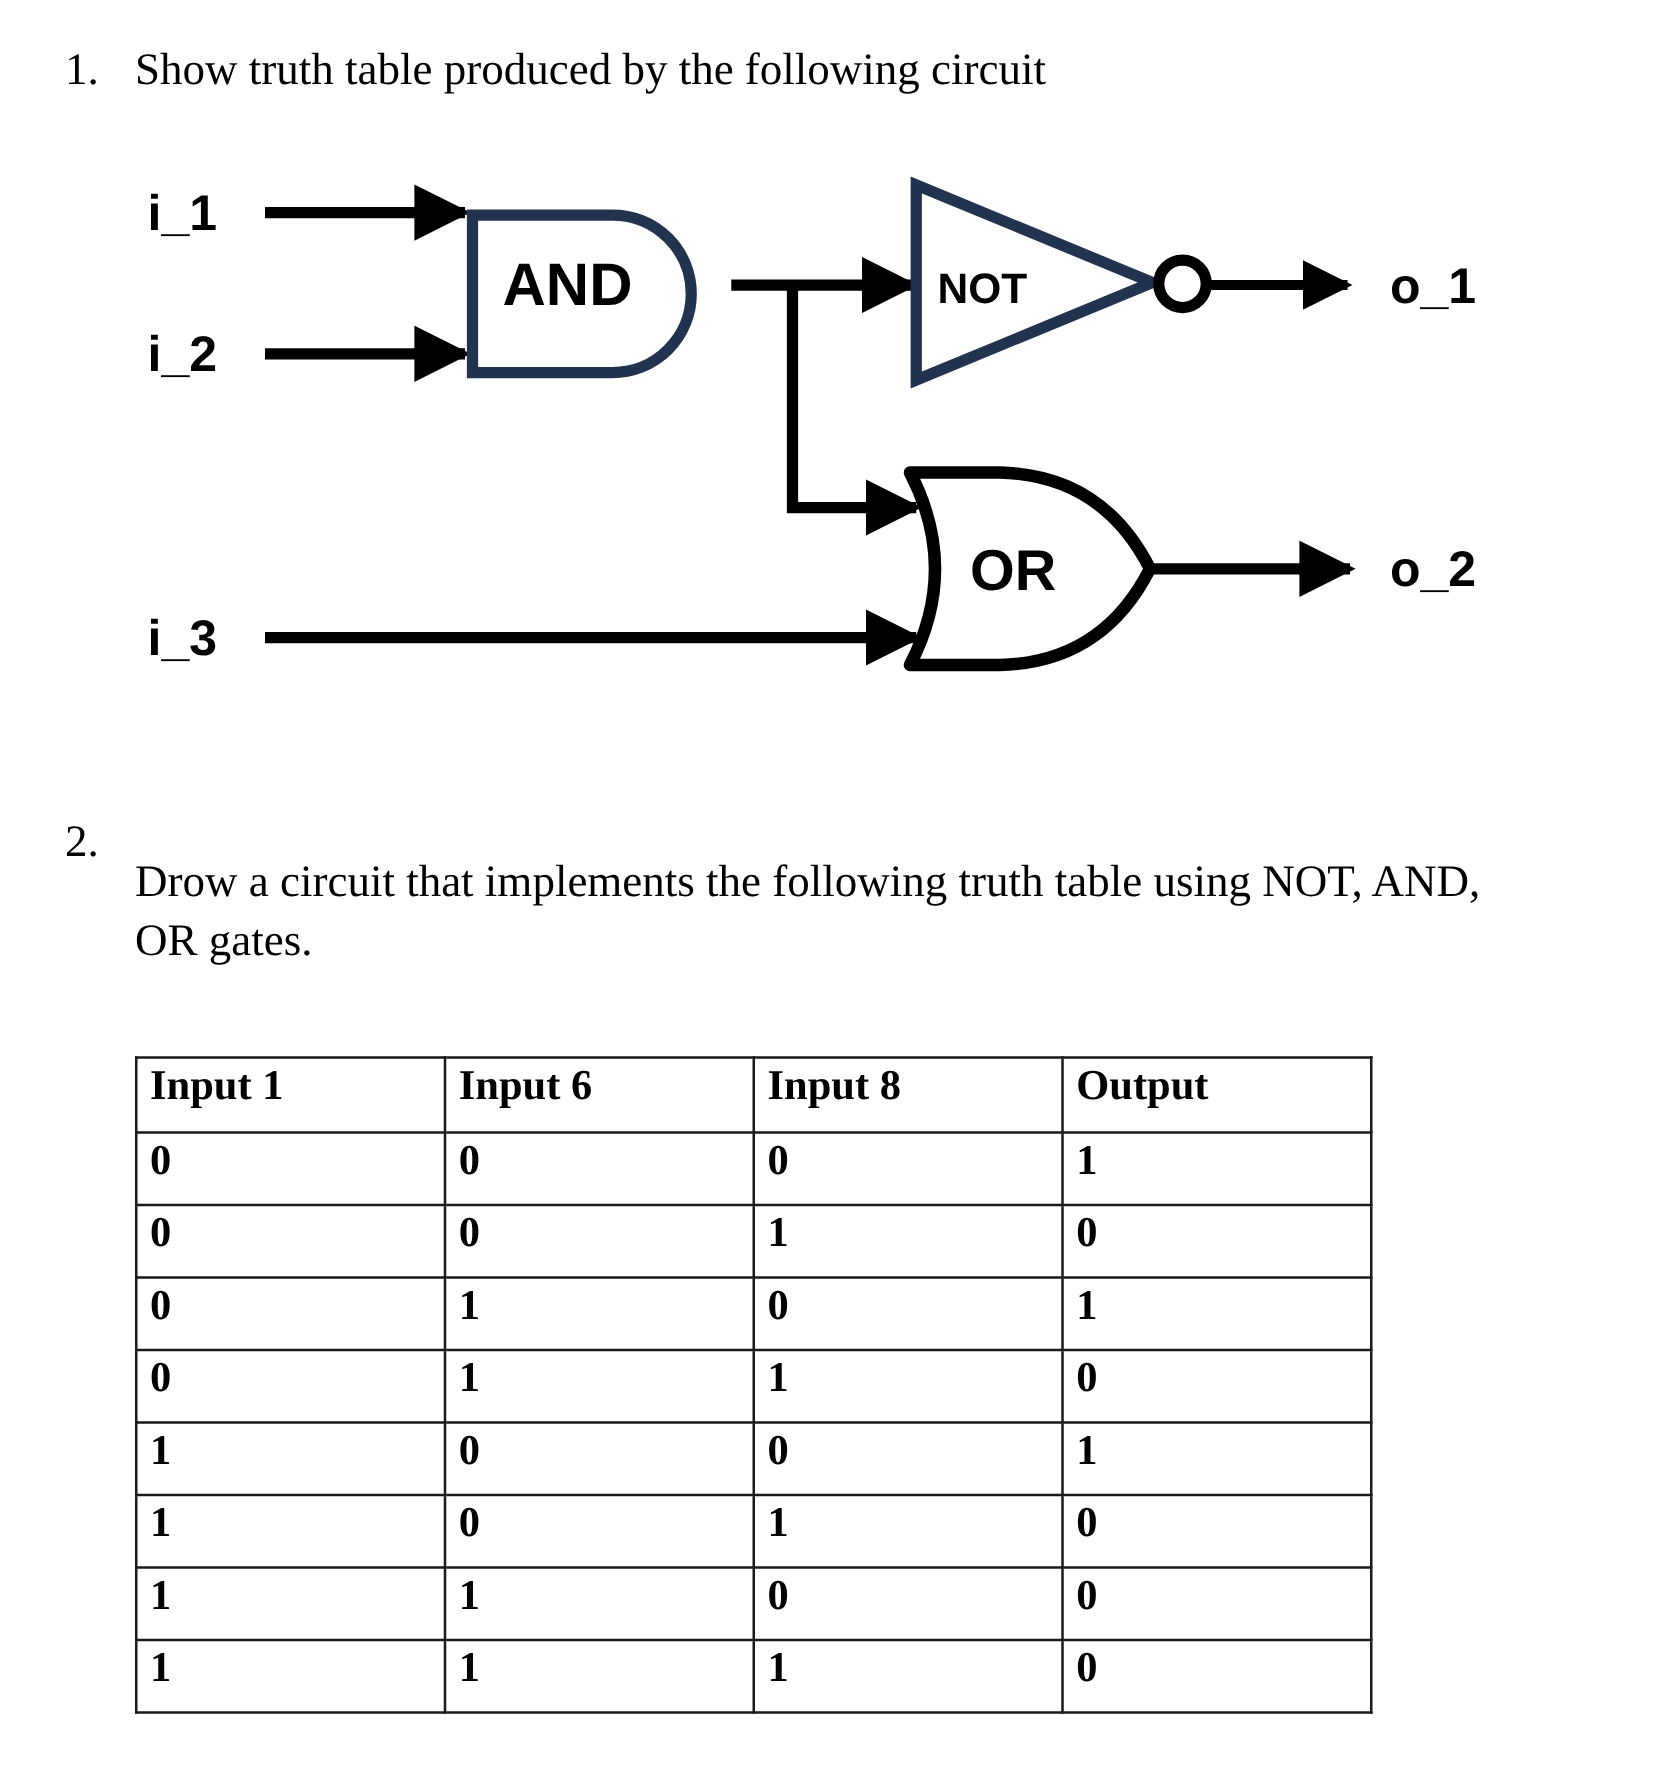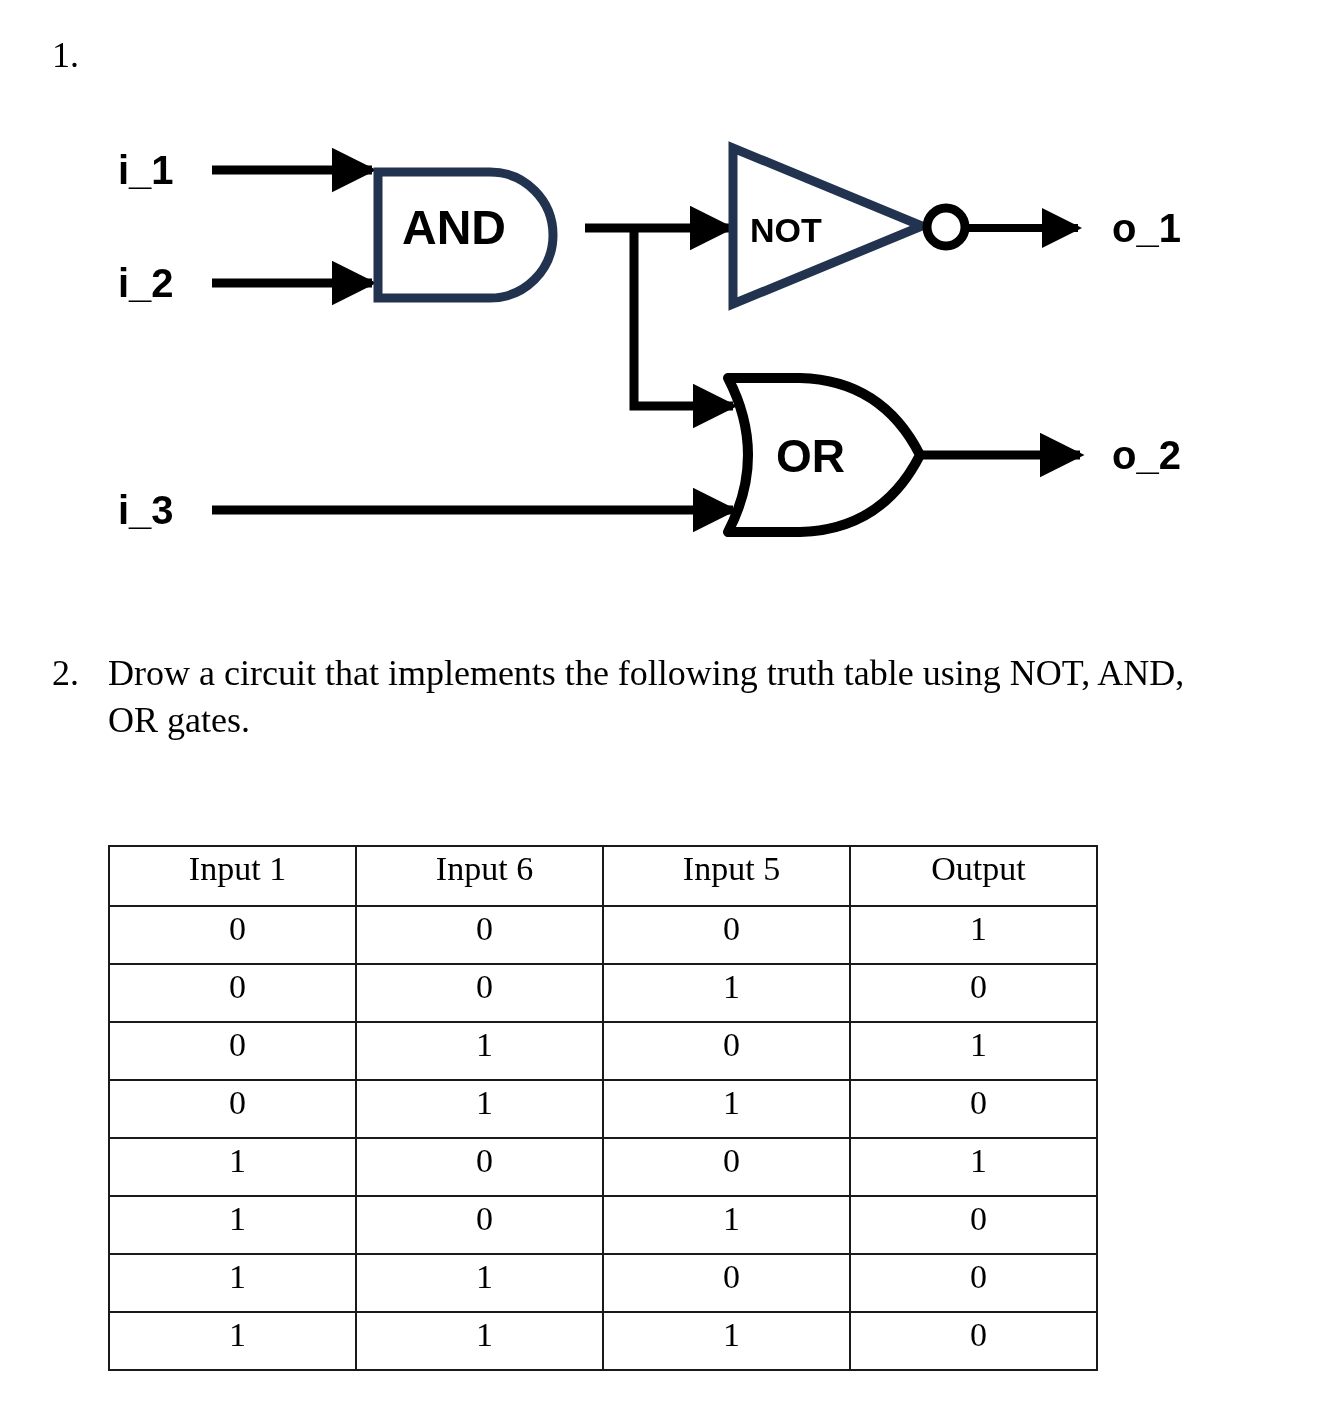--- a/index.html
+++ b/index.html
@@ -30,21 +30,21 @@
     font-family: "Liberation Serif", "DejaVu Serif", serif;
   }
   .q-text {
     font-size: 36px;
     line-height: 1.30;
     font-family: "Liberation Serif", "DejaVu Serif", serif;
   }
 
   #question-1 { left: 52px; top: 32px; width: 1200px; }
   #question-2 { left: 52px; top: 650px; width: 1190px; }
-  #question-2 .q-text { width: 1135px; }
+  #question-2 .q-text { width: 1135px; margin-top: 32px; }
 
   
   #circuit-diagram {
     position: absolute;
     left: 0;
     top: 120px;
     width: 1326px;
     height: 440px;
   }
   #circuit-diagram svg {
@@ -70,36 +70,37 @@
     width: 988px;
     border-collapse: collapse;
     table-layout: fixed;
     font-family: "Liberation Serif", "DejaVu Serif", serif;
     font-size: 34px;
   }
   #truth-table col { width: 247px; }
   #truth-table th,
   #truth-table td {
     border: 2px solid #1a1a1a;
-    text-align: center;
+    text-align: left;
     vertical-align: top;
     padding: 2px 0 6px 10px;
     height: 48px;
-    font-weight: normal;
+    font-weight: bold;
     line-height: 1.15;
   }
   #truth-table thead th {
     height: 50px;
   }
 </style>
 </head>
 <body>
 
 <div class="question" id="question-1">
   <span class="q-num">1.</span>
+  <span class="q-text">Show truth table produced by the following circuit</span>
 </div>
 
 <div id="circuit-diagram">
   <svg width="1326" height="440" viewBox="0 0 1326 440" xmlns="http://www.w3.org/2000/svg">
     <defs>
       <marker id="arrowblack" viewBox="0 0 10 10" refX="9" refY="5" markerWidth="5" markerHeight="5" orient="auto-start-reverse">
         <path d="M 0 0 L 10 5 L 0 10 z" fill="#000000"></path>
       </marker>
     </defs>
 
@@ -143,21 +144,21 @@
   <colgroup>
       <col>
       <col>
       <col>
       <col>
     </colgroup>
   <thead>
     <tr>
       <th>Input 1</th>
       <th>Input 6</th>
-      <th>Input 5</th>
+      <th>Input 8</th>
       <th>Output</th>
     </tr>
   </thead>
   <tbody>
     <tr>
       <td>0</td>
       <td>0</td>
       <td>0</td>
       <td>1</td>
     </tr>

